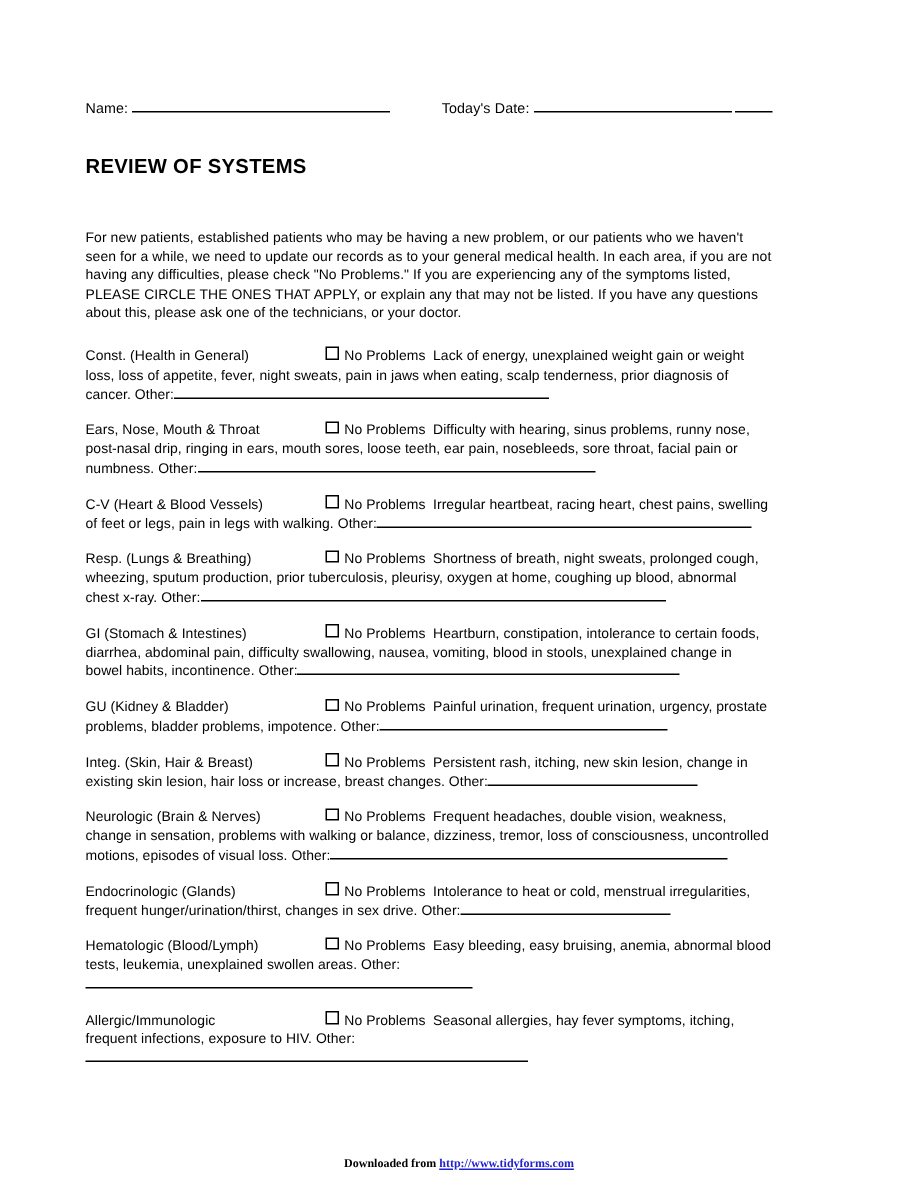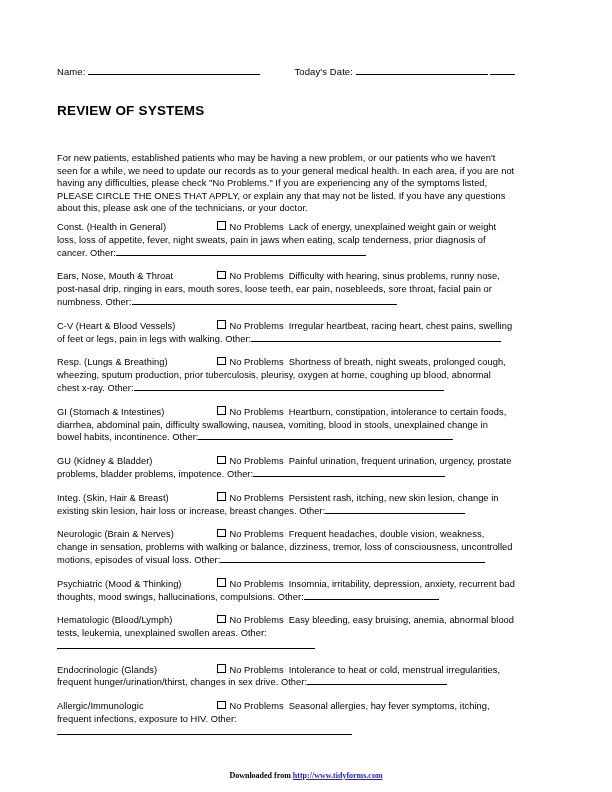--- a/index.html
+++ b/index.html
@@ -68,21 +68,21 @@
   .intro {
     margin-top: 34px;
     font-size: 9.3px;
     line-height: 12.6px;
     text-align: left;
     letter-spacing: 0.05px;
   }
 
   
   .sections {
-    margin-top: 6px;
+    margin-top: 16px;
   }
   .section {
     font-size: 9.3px;
     line-height: 12.8px;
     margin-bottom: 11px;
     letter-spacing: 0.04px;
   }
   .sec-name {
     display: inline-block;
     min-width: 160px;
@@ -154,23 +154,22 @@
     <div class="sections">
 
     <div class="section"><span class="sec-name">Const. (Health in General)</span><span class="checkbox"></span><span class="noprob">No Problems</span><span class="sec-body">Lack of energy, unexplained weight gain or weight loss, loss of appetite, fever, night sweats, pain in jaws when eating, scalp tenderness, prior diagnosis of cancer.</span> <span class="other-label">Other:</span><span class="fill" style="width: 250px;"></span></div>
         <div class="section"><span class="sec-name">Ears, Nose, Mouth &amp; Throat</span><span class="checkbox"></span><span class="noprob">No Problems</span><span class="sec-body">Difficulty with hearing, sinus problems, runny nose, post-nasal drip, ringing in ears, mouth sores, loose teeth, ear pain, nosebleeds, sore throat, facial pain or numbness.</span> <span class="other-label">Other:</span><span class="fill" style="width: 265px;"></span></div>
         <div class="section"><span class="sec-name">C-V (Heart &amp; Blood Vessels)</span><span class="checkbox"></span><span class="noprob">No Problems</span><span class="sec-body">Irregular heartbeat, racing heart, chest pains, swelling of feet or legs, pain in legs with walking.</span> <span class="other-label">Other:</span><span class="fill" style="width: 250px;"></span></div>
         <div class="section"><span class="sec-name">Resp. (Lungs &amp; Breathing)</span><span class="checkbox"></span><span class="noprob">No Problems</span><span class="sec-body">Shortness of breath, night sweats, prolonged cough, wheezing, sputum production, prior tuberculosis, pleurisy, oxygen at home, coughing up blood, abnormal chest x-ray.</span> <span class="other-label">Other:</span><span class="fill" style="width: 310px;"></span></div>
         <div class="section"><span class="sec-name">GI (Stomach &amp; Intestines)</span><span class="checkbox"></span><span class="noprob">No Problems</span><span class="sec-body">Heartburn, constipation, intolerance to certain foods, diarrhea, abdominal pain, difficulty swallowing, nausea, vomiting, blood in stools, unexplained change in bowel habits, incontinence.</span> <span class="other-label">Other:</span><span class="fill" style="width: 255px;"></span></div>
         <div class="section"><span class="sec-name">GU (Kidney &amp; Bladder)</span><span class="checkbox"></span><span class="noprob">No Problems</span><span class="sec-body">Painful urination, frequent urination, urgency, prostate problems, bladder problems, impotence.</span> <span class="other-label">Other:</span><span class="fill" style="width: 192px;"></span></div>
         <div class="section"><span class="sec-name">Integ. (Skin, Hair &amp; Breast)</span><span class="checkbox"></span><span class="noprob">No Problems</span><span class="sec-body">Persistent rash, itching, new skin lesion, change in existing skin lesion, hair loss or increase, breast changes.</span> <span class="other-label">Other:</span><span class="fill" style="width: 140px;"></span></div>
         <div class="section"><span class="sec-name">Neurologic (Brain &amp; Nerves)</span><span class="checkbox"></span><span class="noprob">No Problems</span><span class="sec-body">Frequent headaches, double vision, weakness, change in sensation, problems with walking or balance, dizziness, tremor, loss of consciousness, uncontrolled motions, episodes of visual loss.</span> <span class="other-label">Other:</span><span class="fill" style="width: 265px;"></span></div>
-        <div class="section"><span class="sec-name">Psychiatric (Mood &amp; Thinking)</span><span class="checkbox"></span><span class="noprob">No Problems</span><span class="sec-body">Insomnia, irritability, depression, anxiety, recurrent bad thoughts, mood swings, hallucinations, compulsions.</span> <span class="other-label">Other:</span><span class="fill" style="width: 135px;"></span></div>
+        <div class="section"><span class="sec-name">Endocrinologic (Glands)</span><span class="checkbox"></span><span class="noprob">No Problems</span><span class="sec-body">Intolerance to heat or cold, menstrual irregularities, frequent hunger/urination/thirst, changes in sex drive.</span> <span class="other-label">Other:</span><span class="fill" style="width: 140px;"></span></div>
         <div class="section"><span class="sec-name">Hematologic (Blood/Lymph)</span><span class="checkbox"></span><span class="noprob">No Problems</span><span class="sec-body">Easy bleeding, easy bruising, anemia, abnormal blood tests, leukemia, unexplained swollen areas.</span> <span class="other-label">Other:</span><span class="fill" style="width: 258px;"></span></div>
-        <div class="section"><span class="sec-name">Endocrinologic (Glands)</span><span class="checkbox"></span><span class="noprob">No Problems</span><span class="sec-body">Intolerance to heat or cold, menstrual irregularities, frequent hunger/urination/thirst, changes in sex drive.</span> <span class="other-label">Other:</span><span class="fill" style="width: 140px;"></span></div>
         <div class="section"><span class="sec-name">Allergic/Immunologic</span><span class="checkbox"></span><span class="noprob">No Problems</span><span class="sec-body">Seasonal allergies, hay fever symptoms, itching, frequent infections, exposure to HIV.</span> <span class="other-label">Other:</span><span class="fill" style="width: 295px;"></span></div>
       </div>
 
   </div>
 
   <div class="footer">
     <span class="lbl">Downloaded from </span><span class="url">http://www.tidyforms.com</span>
   </div>
 
 </div>

